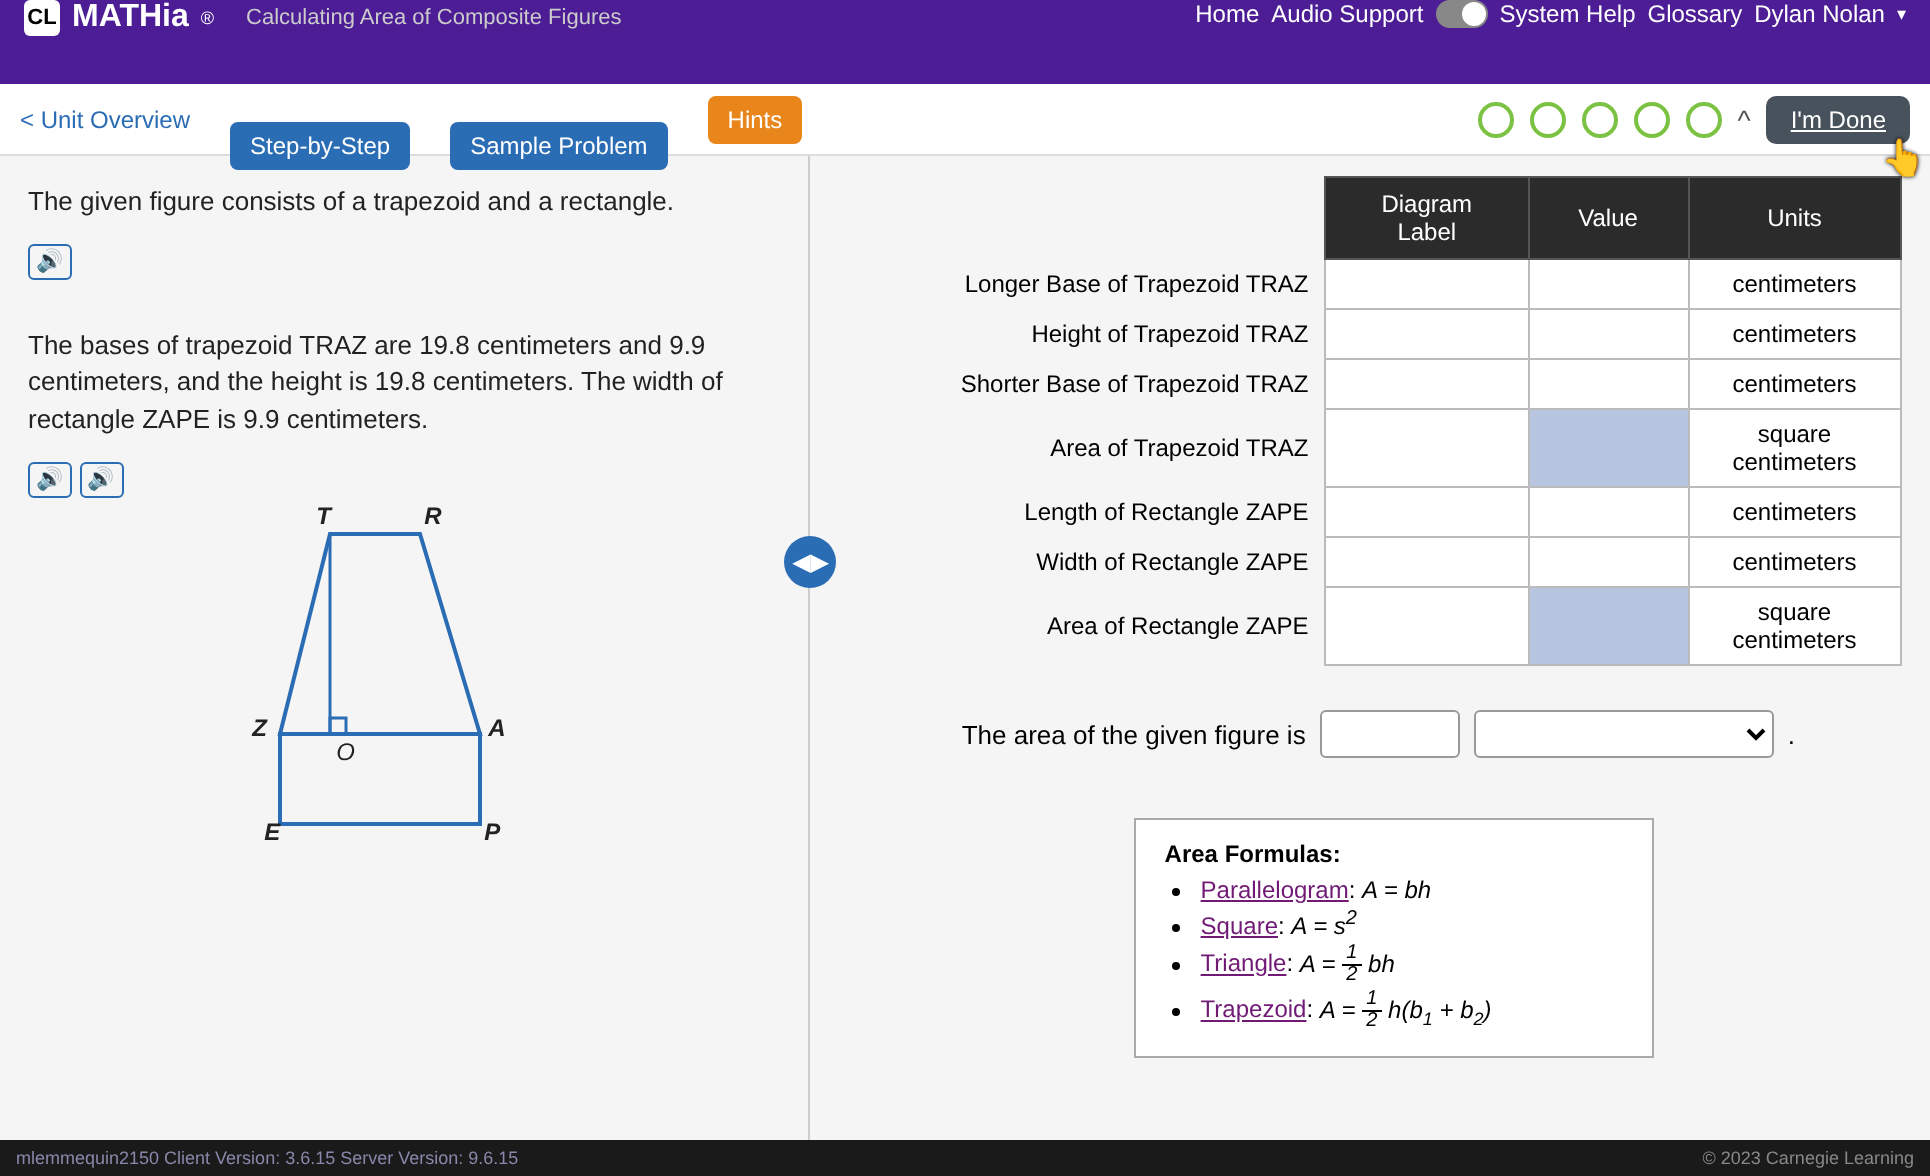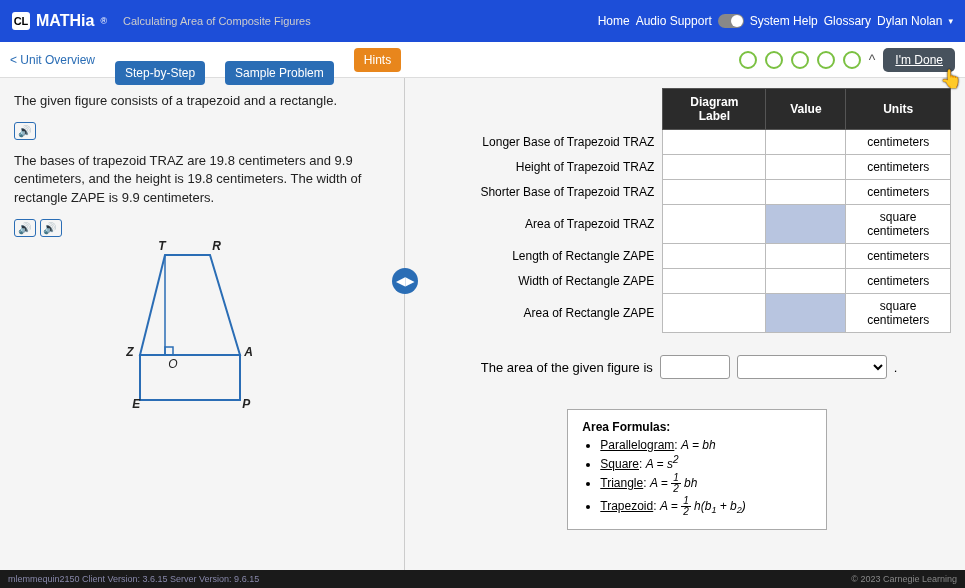--- a/index.html
+++ b/index.html
@@ -1,19 +1,19 @@
 <!DOCTYPE html>
 <html><head>
 <meta charset="utf-8">
 <style>
 * { margin:0; padding:0; box-sizing:border-box; font-family:Arial,Helvetica,sans-serif; }
 html,body { width:965px; height:588px; background:#f5f5f5; overflow:hidden; }
 
 
-.topbar { background:#1d4ed8; color:#fff; height:42px; display:flex; align-items:center; padding:0 12px; font-size:12px; }
+.topbar { background:#4c1d95; color:#fff; height:42px; display:flex; align-items:flex-start; padding:0 12px; font-size:12px; }
 .brand { display:flex; align-items:center; gap:6px; }
 .brand-logo { background:#fff; color:#000; font-weight:bold; font-size:11px; width:18px; height:18px; border-radius:3px; display:flex; align-items:center; justify-content:center; }
 .brand-name { font-weight:bold; font-size:16px; }
 .brand-sub { font-size:11px; color:#ccc; margin-left:10px; }
 .topbar-right { margin-left:auto; display:flex; align-items:center; gap:6px; font-size:12px; }
 .topbar-right span { cursor:pointer; }
 .toggle { width:26px; height:14px; background:#888; border-radius:7px; position:relative; display:inline-block; }
 .toggle::after { content:""; position:absolute; right:1px; top:1px; width:12px; height:12px; background:#fff; border-radius:50%; }
 
 
@@ -37,36 +37,36 @@
 
 .figure { margin:8px auto 0 auto; width:180px; height:180px; position:relative; }
 .figure svg { width:100%; height:100%; }
 .fig-label { position:absolute; font-size:12px; font-weight:bold; font-style:italic; }
 
 .divider-handle { position:absolute; right:-14px; top:190px; width:26px; height:26px; background:#2a6db5; border-radius:50%; color:#fff; display:flex; align-items:center; justify-content:center; font-size:12px; cursor:pointer; }
 
 .right { flex:1; padding:10px 14px 10px 22px; font-size:13px; overflow:hidden; }
 
 table.data { border-collapse:collapse; width:100%; font-size:12px; }
-table.data th { background:#2b2b2b; color:#fff; padding:6px 16px; border:1px solid #555; font-weight:bold; }
+table.data th { background:#2b2b2b; color:#fff; padding:6px 16px; border:1px solid #555; font-weight:normal; }
 table.data td { border:1px solid #bbb; padding:5px 8px; background:#fff; }
 table.data td.rowlabel { text-align:right; font-weight:normal; border:none; background:transparent; width:45%; }
 table.data td.valcell { background:#fff; min-width:80px; }
 table.data td.valcell.locked { background:#b8c5e0; }
 table.data td.unitcell { text-align:center; }
 
 .area-line { margin-top:22px; display:flex; align-items:center; gap:7px; justify-content:center; font-size:13px; }
 .area-line input { width:70px; height:24px; border:1px solid #999; border-radius:3px; padding:2px 4px; }
 .area-line select { width:150px; height:24px; border:1px solid #999; border-radius:3px; background:#fff; }
 
 .formulas { margin:30px 0 0 140px; border:1px solid #aaa; padding:10px 14px; font-size:12px; width:260px; background:#fff; }
 .formulas .title { font-weight:bold; margin-bottom:4px; }
 .formulas ul { list-style:disc; padding-left:18px; }
 .formulas li { margin:2px 0; }
-.formulas a { color:#000000; text-decoration:underline; cursor:pointer; }
+.formulas a { color:#701a75; text-decoration:underline; cursor:pointer; }
 .frac { display:inline-block; vertical-align:middle; text-align:center; font-size:10px; line-height:10px; }
 .frac .n { display:block; border-bottom:1px solid #000; padding:0 2px;}
 .frac .d { display:block; padding:0 2px;}
 sub { font-size:9px; }
 
 .footer { position:absolute; bottom:0; left:0; right:0; height:18px; background:#1a1a1a; color:#9aaad4; font-size:9px; display:flex; align-items:center; padding:0 8px; justify-content:space-between;text-align:right; }
 .footer .l { color:#88a; }
 .footer .r { color:#888; }
 </style>
 </head>
@@ -105,21 +105,21 @@
     <span class="done-btn">I'm Done</span>
   </div>
 </div>
 <span class="cursor-hand">👆</span>
 
 <div class="main">
 
   <div class="left">
     <p>The given figure consists of a trapezoid and a rectangle.</p>
     <span class="speaker">🔊</span>
-    <p style="margin-top:12px;">The bases of trapezoid TRAZ are 19.8 centimeters and 9.9 centimeters, and the height is 19.8 centimeters. The width of rectangle ZAPE is 9.9 centimeters.</p>
+    <p style="margin-top:24px;">The bases of trapezoid TRAZ are 19.8 centimeters and 9.9 centimeters, and the height is 19.8 centimeters. The width of rectangle ZAPE is 9.9 centimeters.</p>
     <span class="speaker">🔊</span>
     <span class="speaker">🔊</span>
 
     <div class="figure">
       <svg viewBox="0 0 180 180">
         <polygon points="55,10 100,10 130,110 30,110" fill="none" stroke="#2a6db5" stroke-width="2"></polygon>
         <rect x="30" y="110" width="100" height="45" fill="none" stroke="#2a6db5" stroke-width="2"></rect>
         <line x1="55" y1="10" x2="55" y2="110" stroke="#2a6db5" stroke-width="1.5"></line>
         <rect x="55" y="102" width="8" height="8" fill="none" stroke="#2a6db5" stroke-width="1.5"></rect>
       </svg>

